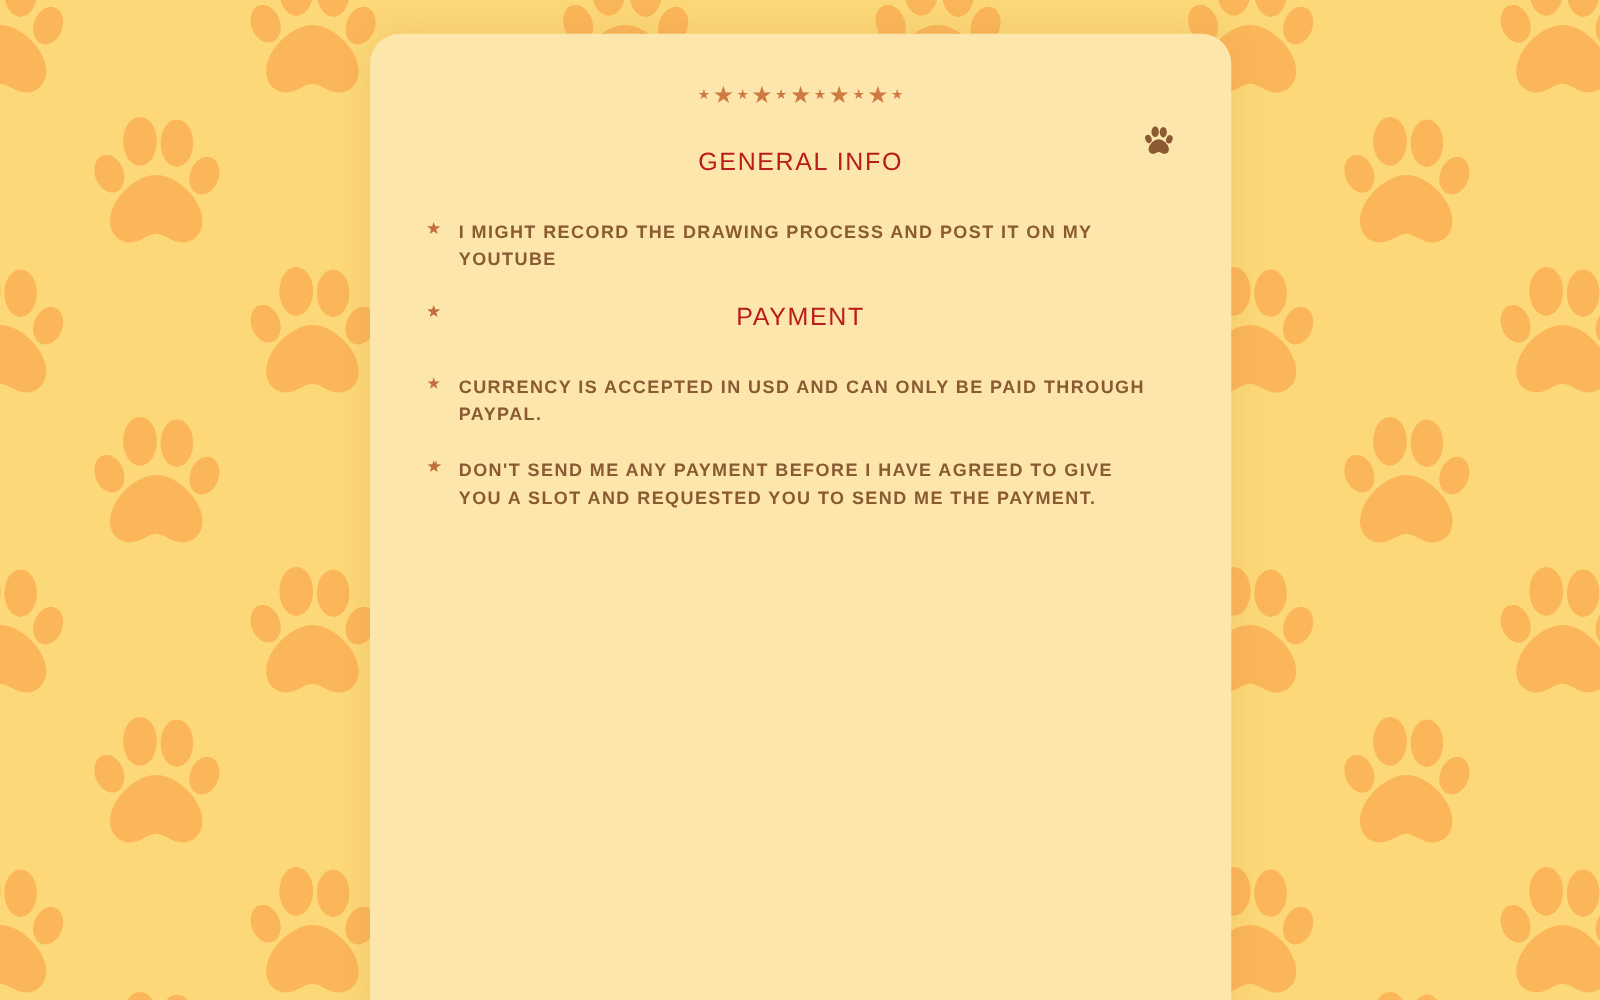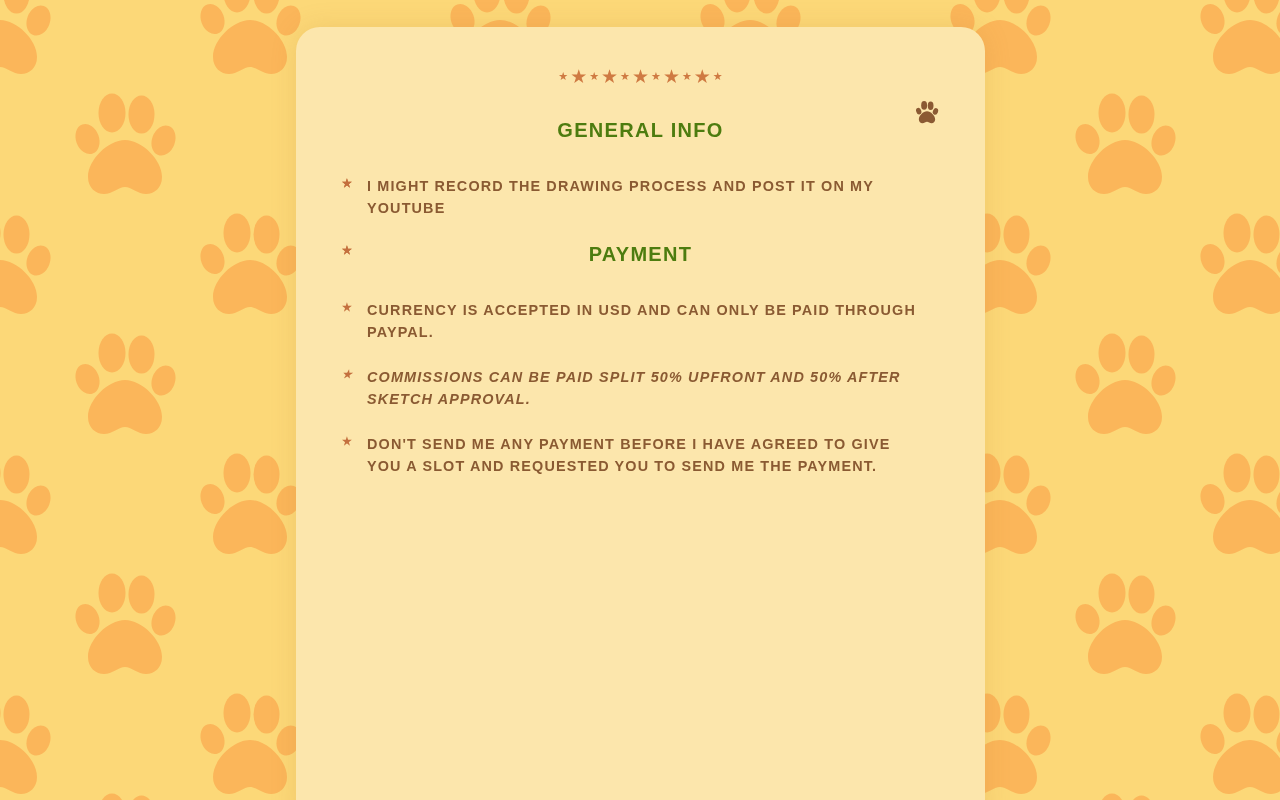--- a/index.html
+++ b/index.html
@@ -88,23 +88,23 @@
     color: #cf7a42;
     line-height: 1;
   }
   .star-divider .st.sm { font-size: 11px; }
   .star-divider .st.lg { font-size: 19px; }
 
   
   .section-heading {
     margin: 0;
     text-align: center;
-    color: #4d7c0f;
+    color: #b91c1c;
     font-size: 20px;
-    font-weight: 700;
+    font-weight: 400;
     letter-spacing: 1.3px;
     text-transform: uppercase;
   }
   .section-heading.first { margin-top: 34px; }
   .section-heading.next  { }
 
   
   .bullet-list {
     list-style: none;
     margin: 0;
@@ -572,19 +572,19 @@
         <h2 class="section-heading first">GENERAL INFO</h2>
         <ul class="bullet-list first">
           <li class="bullet-item"><span class="bullet-star">★</span></li>
           <li class="bullet-item"><span class="bullet-star">★</span><span>I MIGHT RECORD THE DRAWING PROCESS AND POST IT ON MY YOUTUBE</span></li>
           <li class="bullet-item"><span class="bullet-star">★</span></li>
           <li class="bullet-item"><span class="bullet-star">★</span></li>
         </ul>
         <h2 class="section-heading next">PAYMENT</h2>
         <ul class="bullet-list first">
           <li class="bullet-item"><span class="bullet-star">★</span><span>CURRENCY IS ACCEPTED IN USD AND CAN ONLY BE PAID THROUGH PAYPAL.</span></li>
-          <li class="bullet-item italic"><span class="bullet-star">★</span><span>COMMISSIONS CAN BE PAID SPLIT 50% UPFRONT AND 50% AFTER SKETCH APPROVAL.</span></li>
+          <li class="bullet-item italic"><span class="bullet-star">★</span></li>
           <li class="bullet-item"><span class="bullet-star">★</span><span>DON'T SEND ME ANY PAYMENT BEFORE I HAVE AGREED TO GIVE YOU A SLOT AND REQUESTED YOU TO SEND ME THE PAYMENT.</span></li>
         </ul>
       </div>
 
   </div>
 </div>
 
 </body></html>

